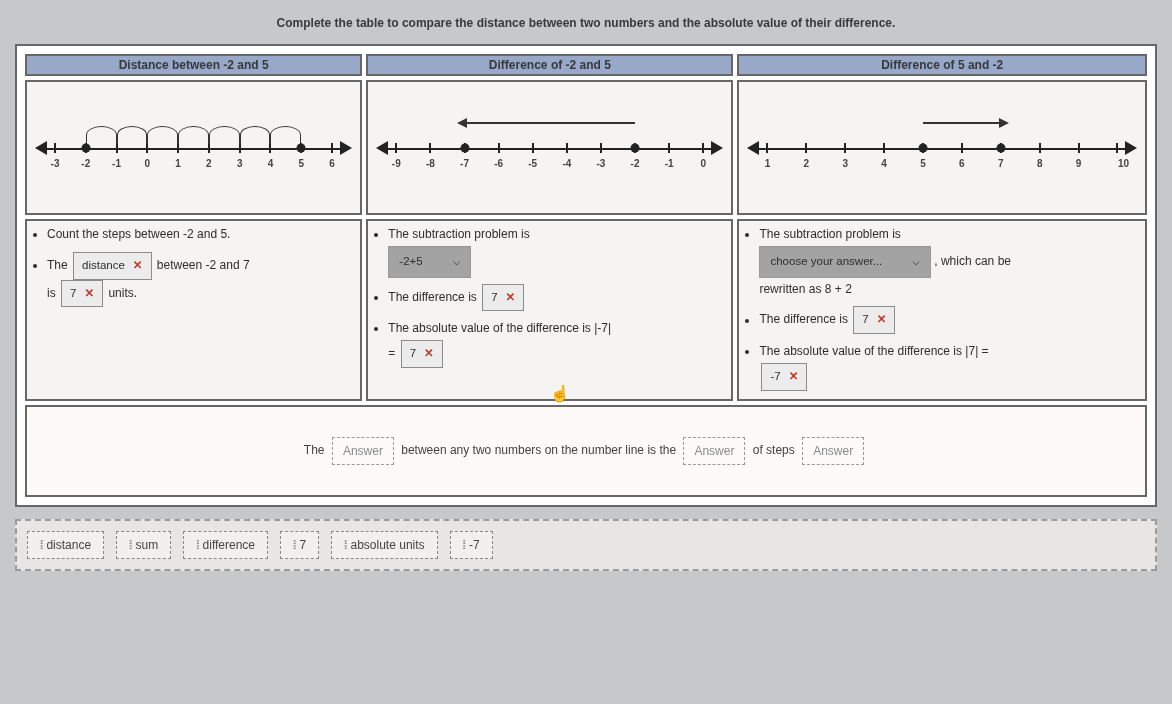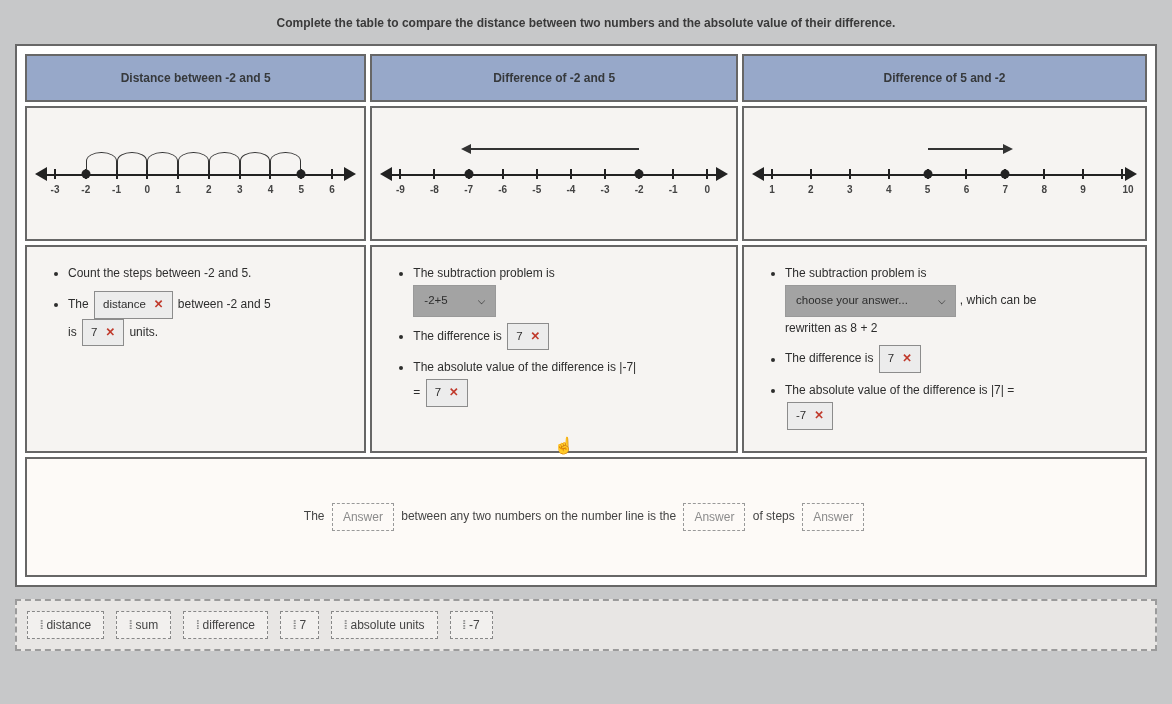--- a/index.html
+++ b/index.html
@@ -1,43 +1,43 @@
 <!DOCTYPE html>
 <html><head>
 <meta charset="utf-8">
 <style>
 * { box-sizing: border-box; margin: 0; padding: 0; }
 body { font-family: Arial, sans-serif; background: #c7c8c9; width: 1172px; height: 704px; padding: 10px 15px; color: #444; font-size: 12px; }
 .instruction { text-align: center; font-weight: bold; font-size: 12px; color: #3a3a3a; margin: 6px 0 14px; }
 .main-table { width: 100%; border-collapse: separate; border-spacing: 4px; background: #fff; border: 2px solid #676767; padding: 4px; }
-.main-table td { border: 2px solid #676767; background: #f6f4f2; vertical-align: top; padding: 15px; }
+.main-table td { border: 2px solid #676767; background: #f6f4f2; vertical-align: top; padding: 2px; }
 .header-cell { background: #97a8c9 !important; text-align: center; font-weight: bold; padding: 28px 8px; color: #36393c; }
 .diagram-cell { height: 135px; position: relative; }
 .numberline { position: absolute; left: 20px; right: 20px; top: 50%; height: 2px; background: #222; }
 .nl-wrap { position: absolute; left: 0; right: 0; top: 0; bottom: 0; }
 .arrowhead-l, .arrowhead-r { position: absolute; top: 50%; width: 0; height: 0; border-top: 7px solid transparent; border-bottom: 7px solid transparent; transform: translateY(-50%); }
 .arrowhead-l { left: 8px; border-right: 12px solid #222; }
 .arrowhead-r { right: 8px; border-left: 12px solid #222; }
 .tick { position: absolute; top: 50%; width: 2px; height: 10px; background: #222; transform: translate(-50%,-50%); }
 .tick-label { position: absolute; top: calc(50% + 10px); transform: translateX(-50%); font-size: 10px; font-weight: bold; }
 .dot { position: absolute; top: 50%; width: 9px; height: 9px; background: #222; border-radius: 50%; transform: translate(-50%,-50%); }
 .arc { position: absolute; border: 1.5px solid #333; border-bottom: none; border-radius: 50% 50% 0 0; height: 18px; top: calc(50% - 22px); }
 .dirarrow { position: absolute; top: calc(50% - 26px); height: 2px; background: #333; }
 .dirarrow::after { content:''; position:absolute; width:0; height:0; border-top:5px solid transparent; border-bottom:5px solid transparent; top:-4px; }
 .dirarrow.left::after { left:-8px; border-right:10px solid #333; }
 .dirarrow.right::after { right:-8px; border-left:10px solid #333; }
 .text-cell { padding: 14px 14px; font-size: 12px; line-height: 1.9; color: #2d2d2d; }
-.text-cell ul { list-style: disc; padding-left: 18px; margin-left: 8px; }
+.text-cell ul { list-style: disc; padding-left: 18px; }
 .text-cell li { margin-bottom: 6px; }
 .answerbox { display: inline-flex; align-items: center; border: 1px solid #8c8c8c; background: #ececec; padding: 2px 8px; margin: 0 2px; vertical-align: middle; font-size: 11.5px; }
 .answerbox .x { color: #c0392b; margin-left: 8px; font-weight: bold; }
 .dropdown { display: inline-flex; align-items: center; border: 1px solid #999; background: #a3a3a3; padding: 4px 10px; font-size: 11.5px; }
 .dropdown .chev { margin-left: 30px; font-size: 10px; }
 .summary-row td { padding: 28px 20px; text-align: center; background: #fdfaf7; }
-.dashbox { display: inline-block; border: 1.5px dashed #999; color: #8b8b8b; padding: 6px 10px; margin: 16px 4px; font-size: 12px; vertical-align: middle; }
+.dashbox { display: inline-block; border: 1.5px dashed #999; color: #8b8b8b; padding: 6px 10px; margin: 2px 4px; font-size: 12px; vertical-align: middle; }
 .answerbank { margin-top: 12px; background: #e8e6e4; border: 2px dashed #9b9b9b; padding: 10px; display: flex; gap: 12px; }
 .bank-item { border: 1.5px dashed #888; background: #f2f0ee; padding: 6px 12px; font-size: 12px; cursor: grab; display: inline-flex; align-items: center; }
 .grip { color:#888; margin-right:5px; letter-spacing:-2px; }
 .cursor-hand { position:absolute; bottom:-10px; left:50%; font-size:16px; color:#444; }
 </style>
 </head>
 <body>
 
 <div class="instruction">Complete the table to compare the distance between two numbers and the absolute value of their difference.</div>
 
@@ -149,21 +149,21 @@
   <tr>
     <td class="text-cell">
       <ul>
         <li>Count the steps between -2 and 5.</li>
         <li>
           <span>The </span>
           <span class="answerbox">
                 <span>distance</span>
                 <span class="x">✕</span>
               </span>
-          <span> between -2 and 5</span><br>
+          <span> between -2 and 7</span><br>
           <span>is </span>
           <span class="answerbox">
                 <span>7</span>
                 <span class="x">✕</span>
               </span>
           <span> units.</span>
         </li>
       </ul>
     </td>
     <td class="text-cell" style="position:relative">

